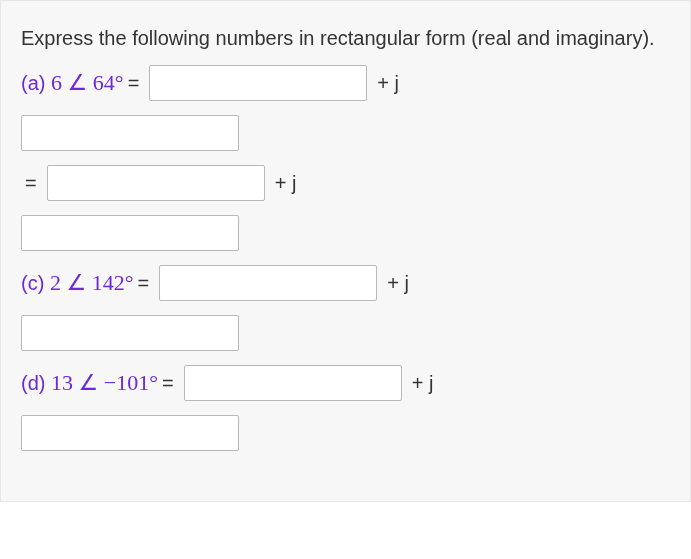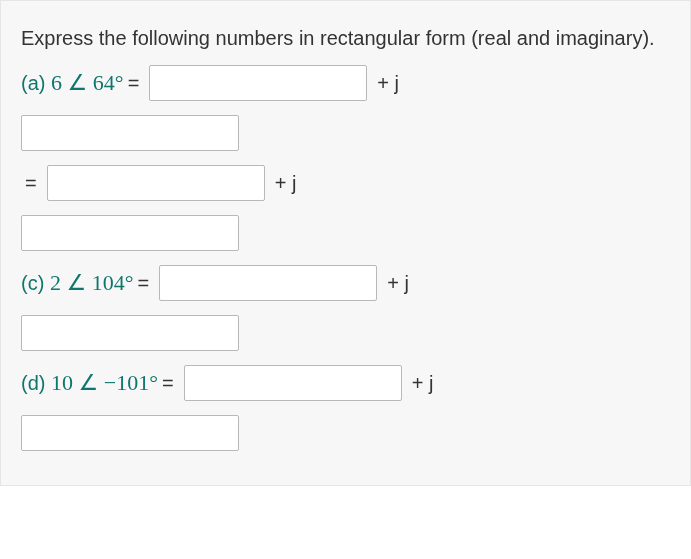--- a/index.html
+++ b/index.html
@@ -9,40 +9,40 @@
     }
     body {
       font-family: Arial, Helvetica, sans-serif;
       background: #ffffff;
       padding: 0;
     }
     .container {
       width: 691px;
       background: #f7f7f7;
       border: 1px solid #e5e5e5;
-      padding: 22px 20px 20px 20px;
+      padding: 22px 20px 36px 20px;
     }
     .instructions {
       font-size: 20px;
       color: #333333;
       line-height: 1.5;
       margin-bottom: 12px;
     }
     .problem {
       margin-bottom: 14px;
     }
     .problem-row {
       display: flex;
       align-items: center;
       flex-wrap: wrap;
       gap: 0;
     }
     .problem-label {
       font-size: 20px;
-      color: #0f766e;
+      color: #6d28d9;
       white-space: nowrap;
     }
     .angle-symbol {
       font-family: "Times New Roman", serif;
       font-size: 22px;
     }
     .math {
       font-family: "Times New Roman", serif;
       font-size: 22px;
     }
@@ -107,33 +107,33 @@
       <input type="text" class="input-box input-real" style="">
       <span class="plus-j">+ j</span>
     </div>
     <div class="row2">
       <input type="text" class="input-box input-imag" style="">
     </div>
   </div>
 
   <div class="problem">
     <div class="problem-row">
-      <span class="problem-label"><span>(c) </span><span class="math">2</span> <span class="angle-symbol">∠</span> <span class="math"><span class="minus"></span><span>104</span><span class="degree">°</span></span></span>
+      <span class="problem-label"><span>(c) </span><span class="math">2</span> <span class="angle-symbol">∠</span> <span class="math"><span class="minus"></span><span>142</span><span class="degree">°</span></span></span>
       <span class="equals">=</span>
       <input type="text" class="input-box input-real" style="">
       <span class="plus-j">+ j</span>
     </div>
     <div class="row2">
       <input type="text" class="input-box input-imag" style="">
     </div>
   </div>
 
   <div class="problem">
     <div class="problem-row">
-      <span class="problem-label"><span>(d) </span><span class="math">10</span> <span class="angle-symbol">∠</span> <span class="math"><span class="minus">−</span><span>101</span><span class="degree">°</span></span></span>
+      <span class="problem-label"><span>(d) </span><span class="math">13</span> <span class="angle-symbol">∠</span> <span class="math"><span class="minus">−</span><span>101</span><span class="degree">°</span></span></span>
       <span class="equals">=</span>
       <input type="text" class="input-box input-real" style="">
       <span class="plus-j">+ j</span>
     </div>
     <div class="row2">
       <input type="text" class="input-box input-imag" style="">
     </div>
   </div>
 
 </div>

